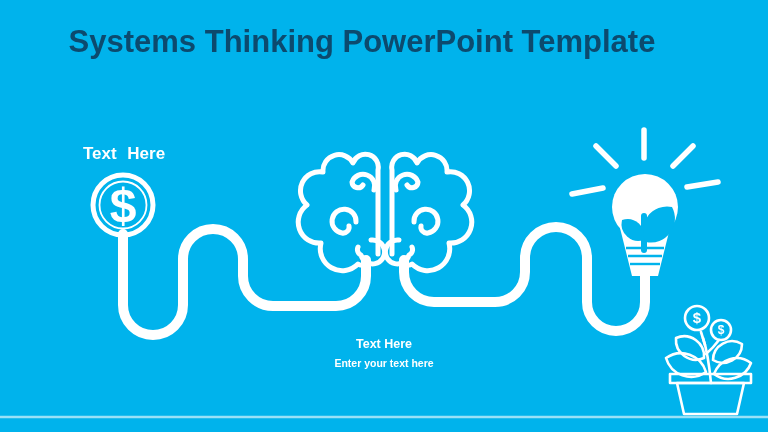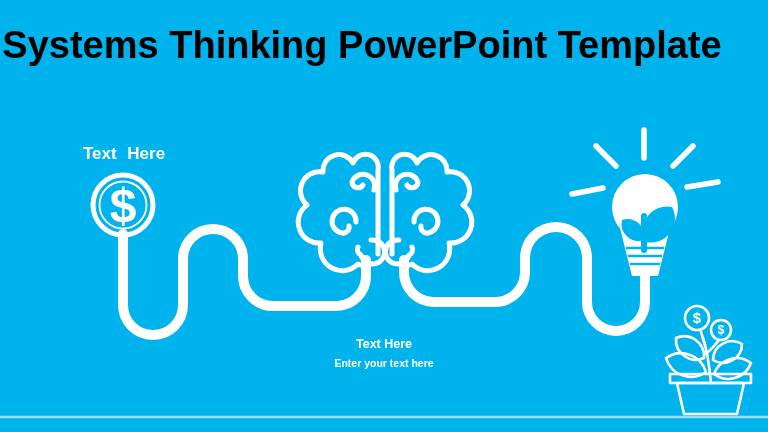--- a/index.html
+++ b/index.html
@@ -4,21 +4,21 @@
 <style>
   html,body { margin:0; padding:0; background:#222; }
   .slide {
     position:relative; width:768px; height:432px; overflow:hidden;
     background:#00b3ec;
     font-family:"Liberation Sans", sans-serif;
     -webkit-font-smoothing:antialiased;
   }
   .slide-title {
     position:absolute; left:0; top:24px; width:724px;
-    text-align:center; color:#000000; font-size:38px; font-weight:bold;
+    text-align:center; color:#0c4a6e; font-size:31px; font-weight:bold;
     letter-spacing:0px;
   }
   .money-label {
     position:absolute; left:58px; top:144px; width:132px;
     text-align:center; color:#fff; font-size:17px; font-weight:bold;
     word-spacing:6px;
   }
   .center-label {
     position:absolute; left:0; top:337px; width:768px;
     text-align:center; color:#fff; font-size:12.5px; font-weight:bold;

